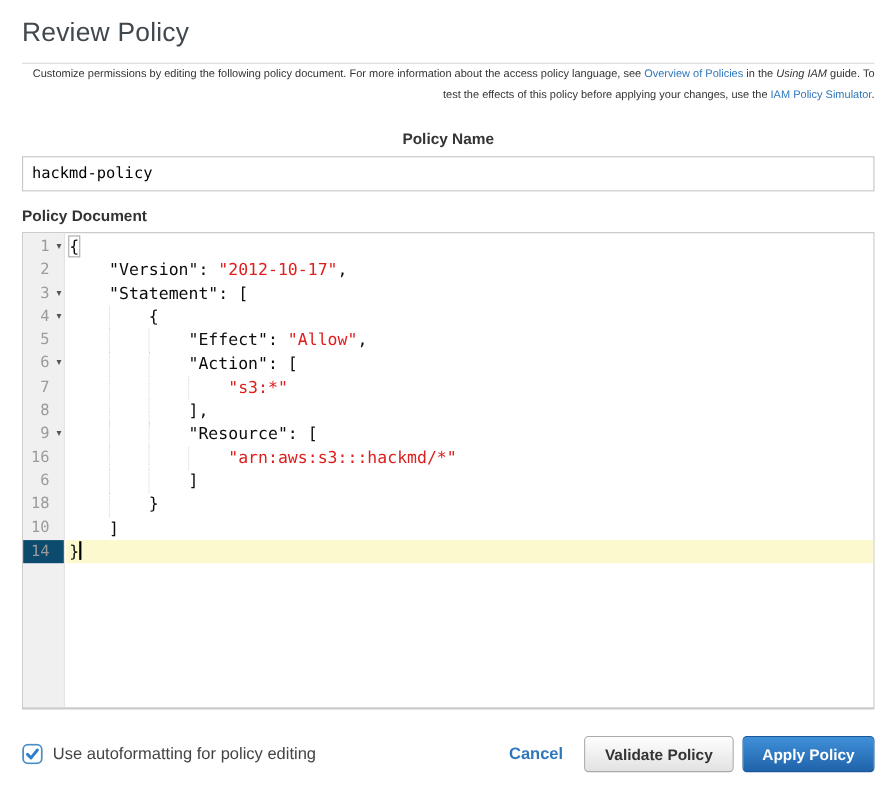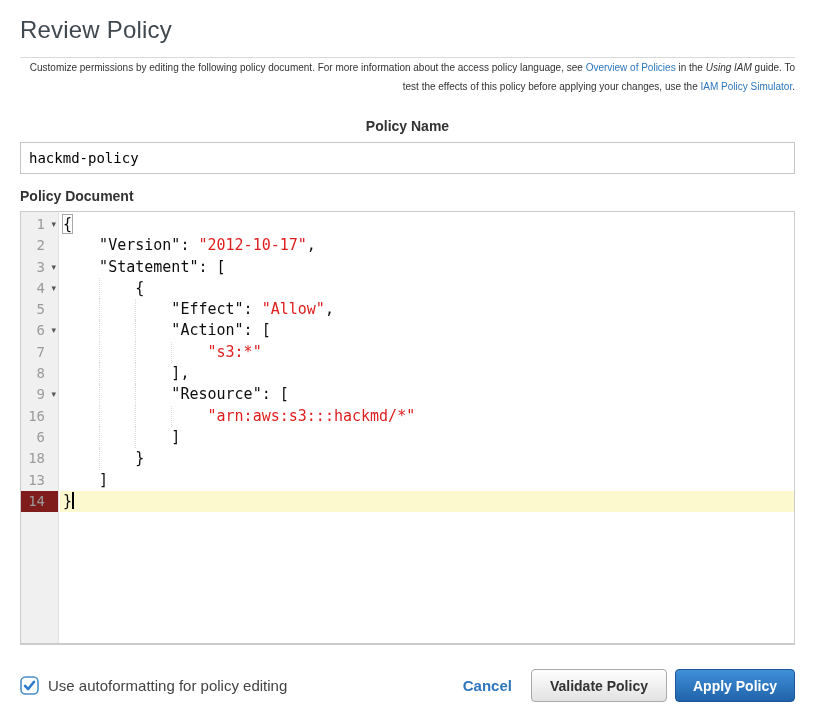--- a/index.html
+++ b/index.html
@@ -50,21 +50,21 @@
     position: absolute; left: 0; top: 0; bottom: 0; width: 38px;
     background: var(--gutter-bg, #f0f0f0);
     border-right: 1px solid #e3e3e3;
     padding-top: 2px;
   }
   .gutter-cell {
     position: relative; height: 21.3px; line-height: 21.3px;
     text-align: right; padding-right: 13px;
     color: var(--gutter-num, #9b9b9b); font-size: 14px;
   }
-  .gutter-cell.active { background: #7f1d1d; }
+  .gutter-cell.active { background: #0c4a6e; }
   .gutter-cell .fold {
     position: absolute; right: 2px; top: 0; line-height: 21.3px;
     font-size: 9px; color: #555; font-family: "DejaVu Sans", sans-serif;
   }
   .code {
     position: absolute; left: 39px; top: 0; right: 0; bottom: 0;
     padding-top: 2px; white-space: pre;
   }
   .code-line {
     position: relative; height: 21.3px; line-height: 21.3px; color: #0d0d0d;
@@ -136,21 +136,21 @@
         <div class="gutter-cell">3<span class="fold">▾</span></div>
         <div class="gutter-cell">4<span class="fold">▾</span></div>
         <div class="gutter-cell">5</div>
         <div class="gutter-cell">6<span class="fold">▾</span></div>
         <div class="gutter-cell">7</div>
         <div class="gutter-cell">8</div>
         <div class="gutter-cell">9<span class="fold">▾</span></div>
         <div class="gutter-cell">16</div>
         <div class="gutter-cell">6</div>
         <div class="gutter-cell">18</div>
-        <div class="gutter-cell">13</div>
+        <div class="gutter-cell">10</div>
         <div class="gutter-cell active">14</div>
       </div>
     <div class="code" id="code"><div class="code-line"><span class="seg tok-brace">{</span></div><div class="code-line"><span class="seg tok-plain">    "Version": </span><span class="seg tok-string">"2012-10-17"</span><span class="seg tok-plain">,</span></div><div class="code-line"><span class="seg tok-plain">    "Statement": [</span></div><div class="code-line"><i class="guide" style="left: calc(4ch + 3px);"></i><span class="seg tok-plain">        {</span></div><div class="code-line"><i class="guide" style="left: calc(4ch + 3px);"></i><i class="guide" style="left: calc(8ch + 3px);"></i><span class="seg tok-plain">            "Effect": </span><span class="seg tok-string">"Allow"</span><span class="seg tok-plain">,</span></div><div class="code-line"><i class="guide" style="left: calc(4ch + 3px);"></i><i class="guide" style="left: calc(8ch + 3px);"></i><span class="seg tok-plain">            "Action": [</span></div><div class="code-line"><i class="guide" style="left: calc(4ch + 3px);"></i><i class="guide" style="left: calc(8ch + 3px);"></i><i class="guide" style="left: calc(12ch + 3px);"></i><span class="seg tok-plain">                </span><span class="seg tok-string">"s3:*"</span></div><div class="code-line"><i class="guide" style="left: calc(4ch + 3px);"></i><i class="guide" style="left: calc(8ch + 3px);"></i><span class="seg tok-plain">            ],</span></div><div class="code-line"><i class="guide" style="left: calc(4ch + 3px);"></i><i class="guide" style="left: calc(8ch + 3px);"></i><span class="seg tok-plain">            "Resource": [</span></div><div class="code-line"><i class="guide" style="left: calc(4ch + 3px);"></i><i class="guide" style="left: calc(8ch + 3px);"></i><i class="guide" style="left: calc(12ch + 3px);"></i><span class="seg tok-plain">                </span><span class="seg tok-string">"arn:aws:s3:::hackmd/*"</span></div><div class="code-line"><i class="guide" style="left: calc(4ch + 3px);"></i><i class="guide" style="left: calc(8ch + 3px);"></i><span class="seg tok-plain">            ]</span></div><div class="code-line"><i class="guide" style="left: calc(4ch + 3px);"></i><span class="seg tok-plain">        }</span></div><div class="code-line"><span class="seg tok-plain">    ]</span></div><div class="code-line active"><span class="seg tok-plain">}</span><span class="cursor"></span></div></div>
   </div>
 
   <div class="footer">
     <label class="autofmt">
       <span class="cb" id="autofmt-cb">
         <svg width="19" height="19" viewBox="0 0 19 19">
           <rect x="1" y="1" width="17" height="17" rx="4.5" fill="#ffffff" stroke="#4a8ec7" stroke-width="1.6"></rect>

